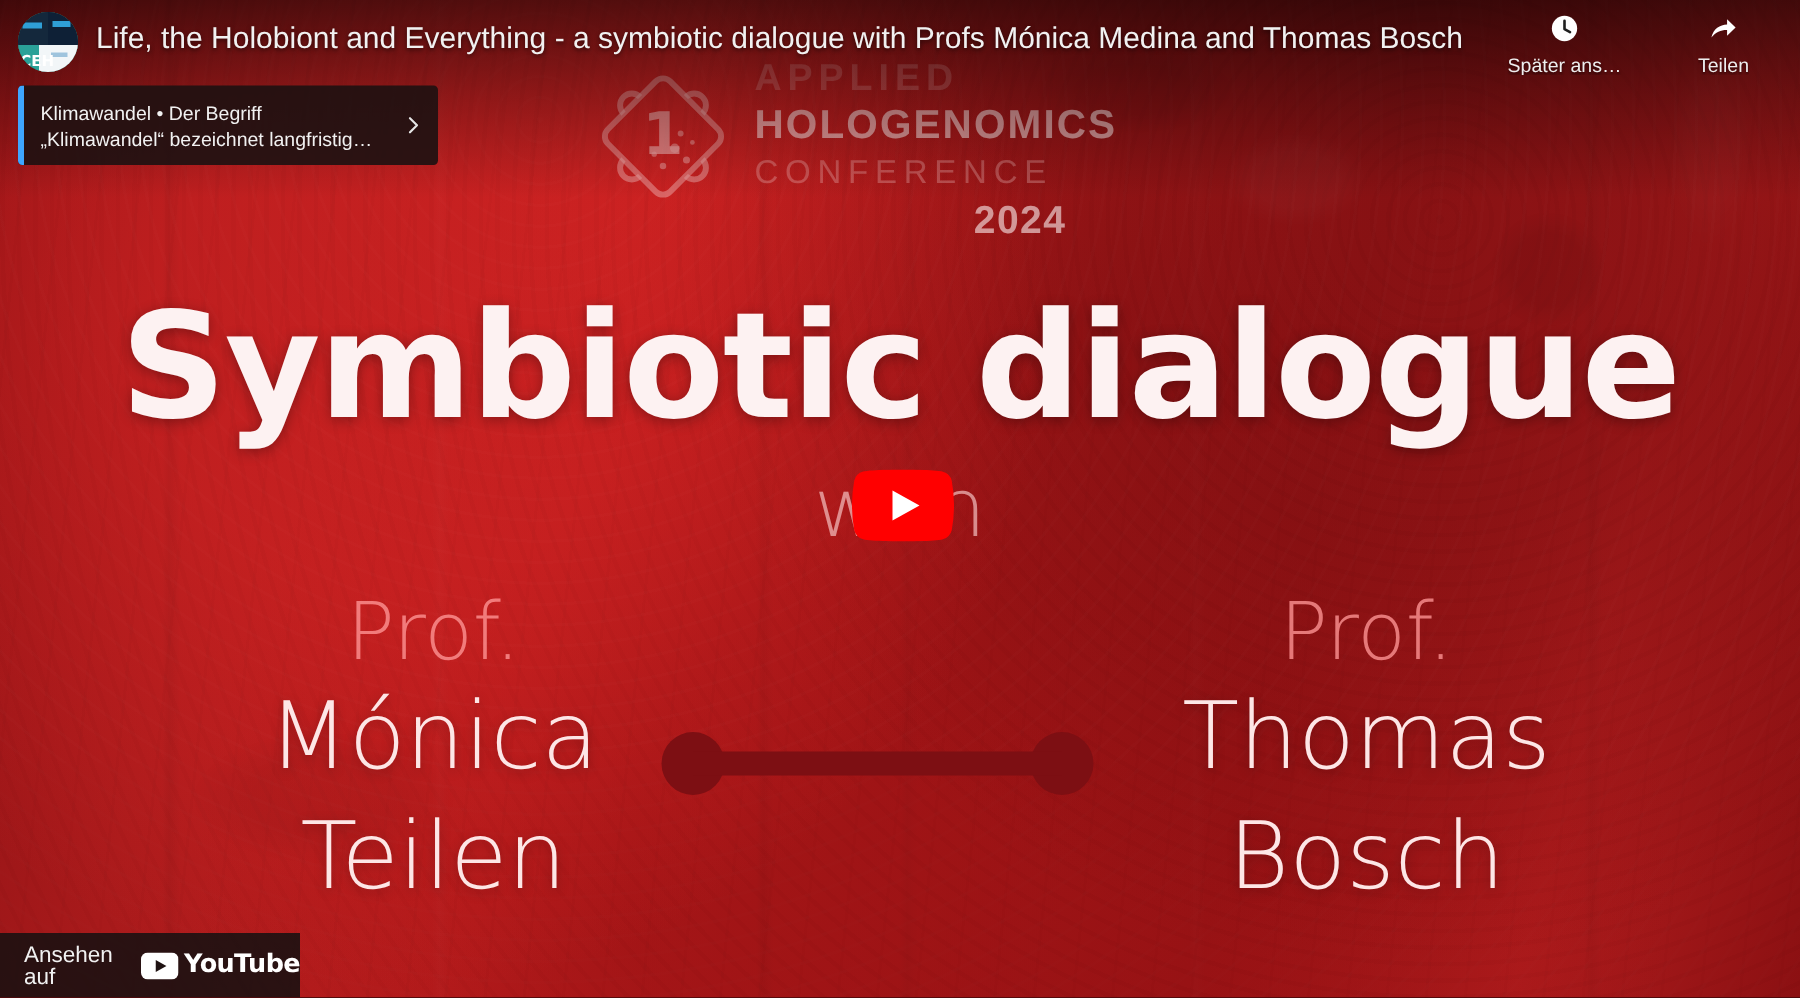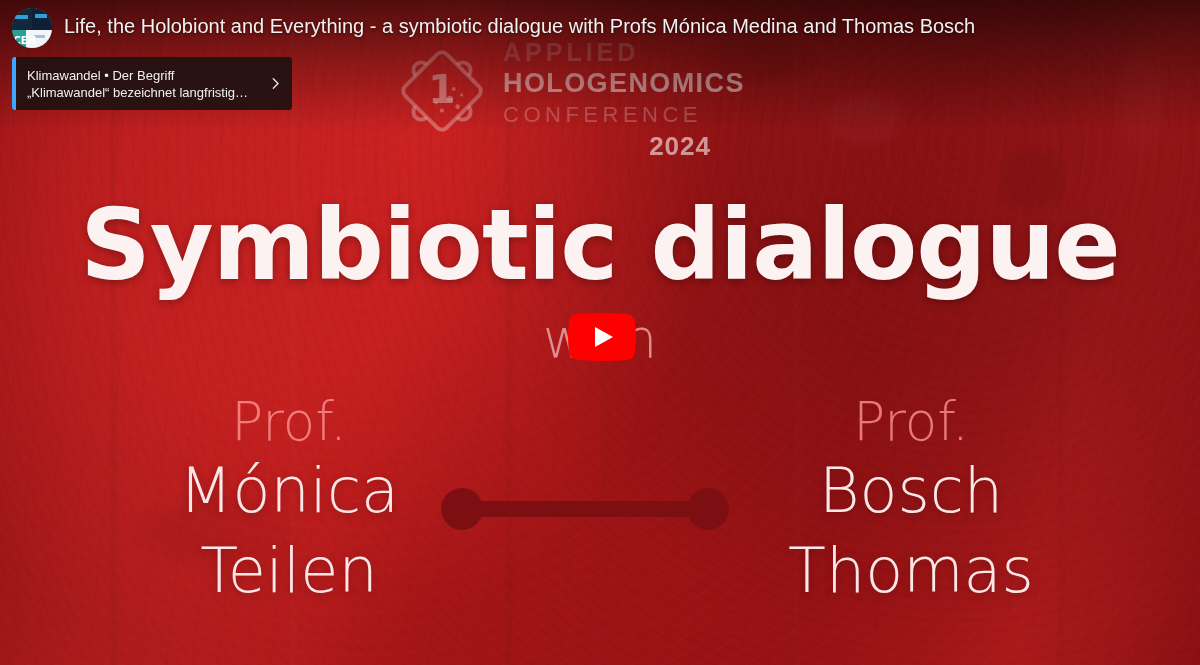--- a/index.html
+++ b/index.html
@@ -224,22 +224,22 @@
   <div class="slide-with">with</div>
 
   <div class="speaker left">
     <div class="sp-prof">Prof.</div>
     <div class="sp-name">Mónica</div>
     <div class="sp-name">Teilen</div>
   </div>
 
   <div class="speaker right">
     <div class="sp-prof">Prof.</div>
+    <div class="sp-name">Thomas</div>
     <div class="sp-name">Bosch</div>
-    <div class="sp-name">Thomas</div>
   </div>
 
   <svg class="connector" viewBox="0 0 290 42">
     <circle cx="22" cy="21" r="21" fill="#7d0f13"></circle>
     <circle cx="268" cy="21" r="21" fill="#7d0f13"></circle>
     <rect x="22" y="13" width="246" height="16" fill="#7d0f13"></rect>
   </svg>
 
   <div class="top-scrim"></div>
 
@@ -254,20 +254,38 @@
         <rect x="14" y="22" width="26" height="18" fill="#f2f6f8"></rect>
         <rect x="3" y="7" width="13" height="4" fill="#2f9fd6"></rect>
         <rect x="23" y="6" width="12" height="4" fill="#2f9fd6"></rect>
         <rect x="22" y="27" width="11" height="3" fill="#9fc4dd"></rect>
         <text x="1.5" y="36" font-family="DejaVu Sans, sans-serif" font-size="10" font-weight="700" fill="#ffffff">CEH</text>
       </svg>
     </div>
 
     <div class="video-title">Life, the Holobiont and Everything - a symbiotic dialogue with Profs Mónica Medina and Thomas Bosch</div>
 
+    <div class="top-actions">
+
+      <div class="top-action">
+        <svg class="ta-icon" viewBox="0 0 24 24">
+          <circle cx="12" cy="12" r="9.2" fill="#fff"></circle>
+          <path d="M12 6.4v6l4 2.2" stroke="#1f1f1f" stroke-width="1.9" fill="none" stroke-linecap="round" stroke-linejoin="round"></path>
+        </svg>
+        <span class="ta-label">Später ans…</span>
+      </div>
+
+      <div class="top-action">
+        <svg class="ta-icon" viewBox="0 0 24 24">
+          <path d="M3.2 18.6c1.4-6.6 6.2-9.4 11.4-9.6V5.2l6.2 6-6.2 6v-4.1c-4.3-.1-8.2 1.4-11.4 5.5z" fill="#fff"></path>
+        </svg>
+        <span class="ta-label">Teilen</span>
+      </div>
+
+    </div>
   </div>
 
   <div class="info-card">
     <div class="info-accent"></div>
     <div class="info-body">
       <div class="info-text">Klimawandel • Der Begriff „Klimawandel“ bezeichnet langfristige Temparatur- und…</div>
     </div>
     <div class="info-chevron">
       <svg width="15" height="15" viewBox="0 0 24 24">
         <path d="M8.5 4.5 16 12l-7.5 7.5" stroke="#e4e4e4" stroke-width="2.3" fill="none" stroke-linecap="round" stroke-linejoin="round"></path>
@@ -275,14 +293,24 @@
     </div>
   </div>
 
   <div class="play-button">
     <svg width="68" height="48" viewBox="0 0 68 48">
       <path d="M66.5 7.5a8.4 8.4 0 0 0-5.9-6C55.4 0 34 0 34 0S12.6 0 7.4 1.4a8.4 8.4 0 0 0-5.9 6A87 87 0 0 0 0 24a87 87 0 0 0 1.5 16.5 8.4 8.4 0 0 0 5.9 6C12.6 48 34 48 34 48s21.4 0 26.6-1.5a8.4 8.4 0 0 0 5.9-6A87 87 0 0 0 68 24a87 87 0 0 0-1.5-16.5z" fill="#f00"></path>
       <path d="M27 34 45 24 27 14z" fill="#fff"></path>
     </svg>
   </div>
 
+  <div class="watch-bar">
+    <span class="watch-label">Ansehen auf</span>
+    <span class="yt-logo">
+      <svg width="25" height="18" viewBox="0 0 28 20">
+        <rect x="0" y="0" width="28" height="20" rx="5" fill="#fff"></rect>
+        <path d="M11 14.5 19 10 11 5.5z" fill="#1f1212"></path>
+      </svg>
+      <span class="yt-word">YouTube</span>
+    </span>
+  </div>
 
 </div>
 
 </body></html>

